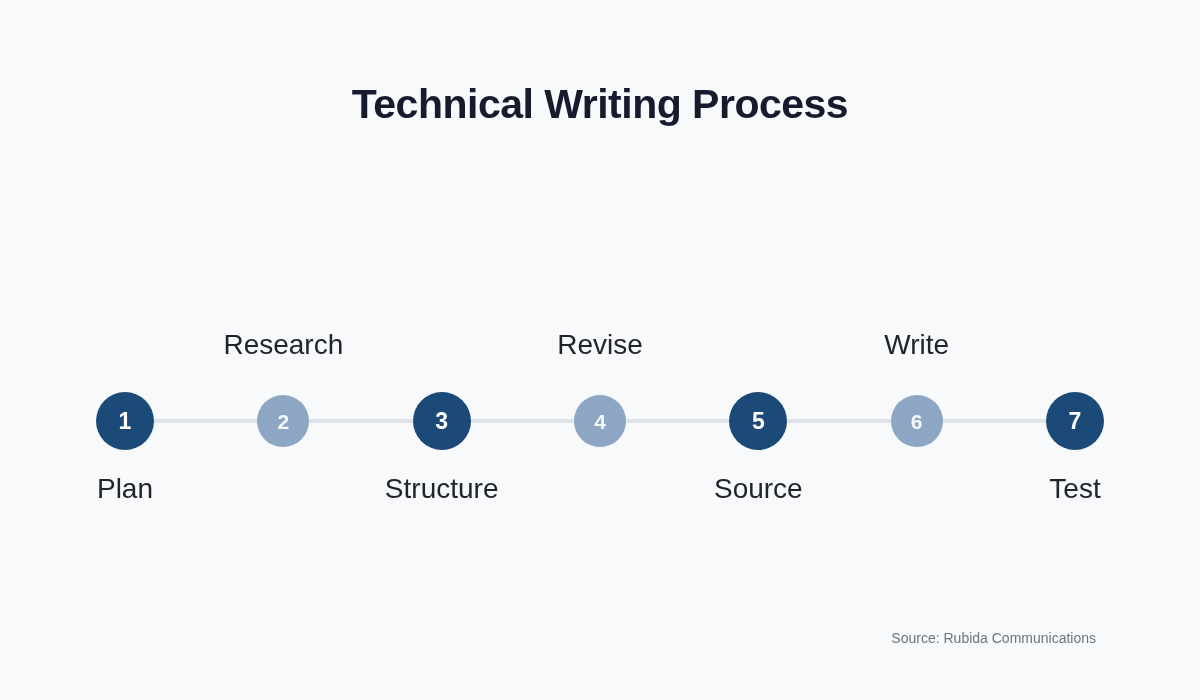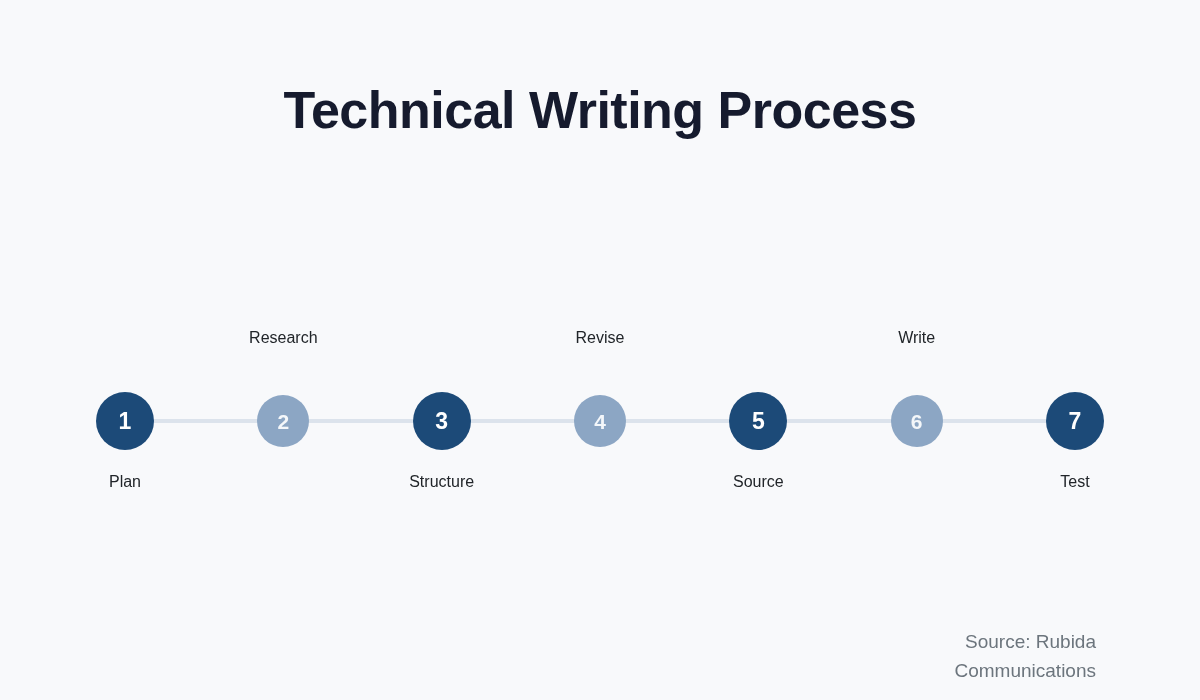--- a/index.html
+++ b/index.html
@@ -21,21 +21,21 @@
     background: #F8F9FB;
   }
 
   
   .title {
     position: absolute;
     top: 82px;
     left: 0;
     width: 1200px;
     text-align: center;
-    font-size: 52px;
+    font-size: 41px;
     font-weight: 700;
     letter-spacing: -0.5px;
     color: #161B2E;
     line-height: 1.1;
     white-space: nowrap;
   }
 
   
   .timeline {
     position: absolute;
@@ -91,21 +91,21 @@
     height: 52px;
     background: #8CA6C4;
     font-size: 21px;
     color: #F4F7FA;
   }
 
   .node-label {
     position: absolute;
     left: 0;
     transform: translateX(-50%);
-    font-size: 16px;
+    font-size: 28px;
     color: #212529;
     white-space: nowrap;
     line-height: 1.2;
     text-align: right;
   }
 
   .node-label.above {
     top: 28px;
   }
 
@@ -113,21 +113,21 @@
     top: 172px;
   }
 
   
   .source {
     position: absolute;
     right: 104px;
     top: 628px;
     width: 220px;
     text-align: right;
-    font-size: 19px;
+    font-size: 14px;
     line-height: 1.5;
     color: #6C757D;
   }
 </style>
 </head>
 <body>
 
 <div id="infographic">
 
   <div class="title">Technical Writing Process</div>

